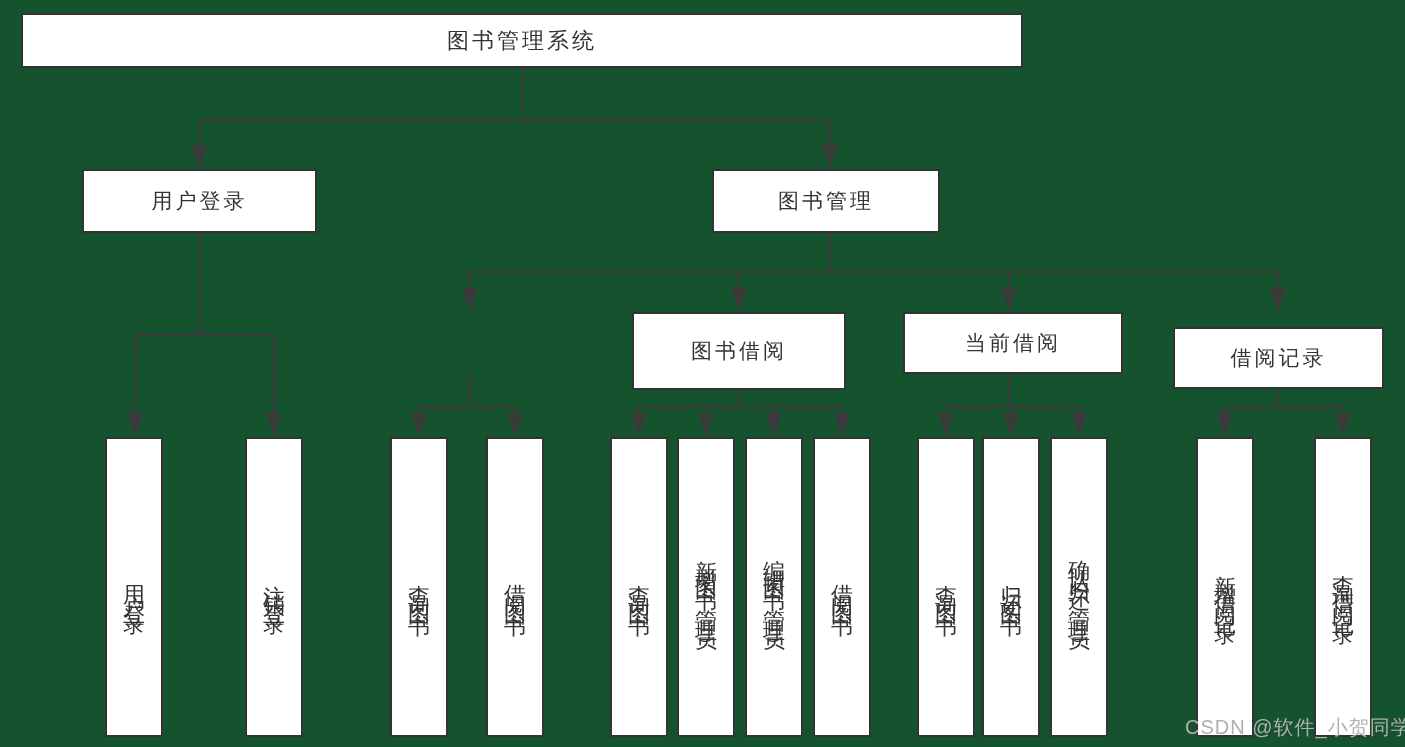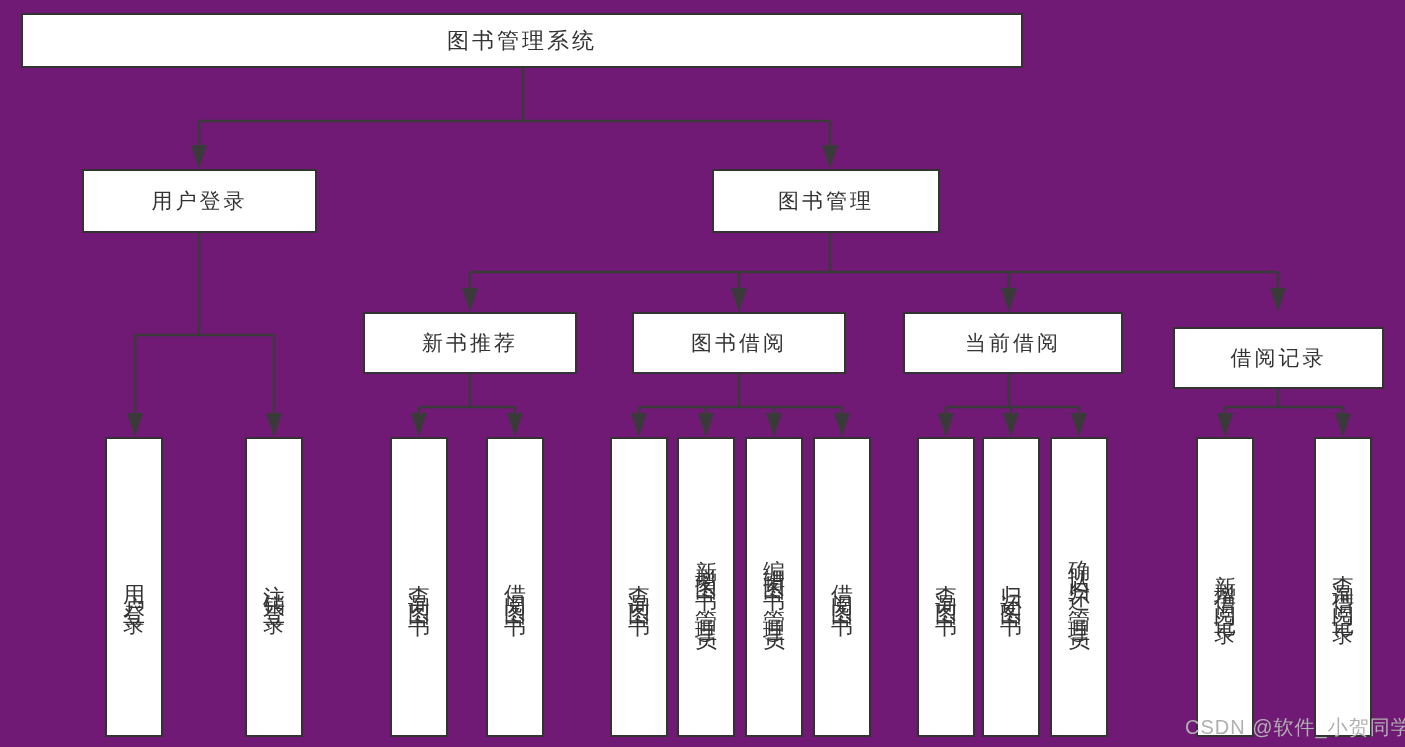--- a/index.html
+++ b/index.html
@@ -1,17 +1,17 @@
 <!DOCTYPE html>
 <html><head>
 <meta charset="utf-8">
 <style>
   html,body{margin:0;padding:0;background:#fff;}
   #stage{
-    position:relative;width:1405px;height:747px;background:#701a75;overflow:hidden;
+    position:relative;width:1405px;height:747px;background:#14532d;overflow:hidden;
     font-family:"Liberation Sans","DejaVu Sans",sans-serif;color:#333333;
   }
   #wires{position:absolute;left:0;top:0;width:1405px;height:747px;}
   .box{
     position:absolute;box-sizing:border-box;background:#ffffff;border:2px solid #333333;
     display:flex;align-items:center;justify-content:center;
   }
   .h .lbl{font-size:21px;letter-spacing:3px;white-space:nowrap;color:#333333;}
   .root .lbl{font-size:22px;}
   .v{width:58px;top:437px;height:300px;}
@@ -109,24 +109,21 @@
     <span class="lbl">图书管理系统</span>
   </div>
 
   <div class="box h" style="left:82px;top:169px;width:235px;height:64px">
     <span class="lbl">用户登录</span>
   </div>
   <div class="box h" style="left:712px;top:169px;width:228px;height:64px">
     <span class="lbl">图书管理</span>
   </div>
 
-  <div class="box h" style="left:363px;top:312px;width:214px;height:62px">
-    <span class="lbl">新书推荐</span>
-  </div>
-  <div class="box h" style="left:632px;top:312px;width:214px;height:62px">
+  <div class="box h" style="left:632px;top:312px;width:214px;height:78px">
     <span class="lbl">图书借阅</span>
   </div>
   <div class="box h" style="left:903px;top:312px;width:220px;height:62px">
     <span class="lbl">当前借阅</span>
   </div>
   <div class="box h" style="left:1173px;top:327px;width:211px;height:62px">
     <span class="lbl">借阅记录</span>
   </div>
 
   <div class="box v" style="left:105px">

